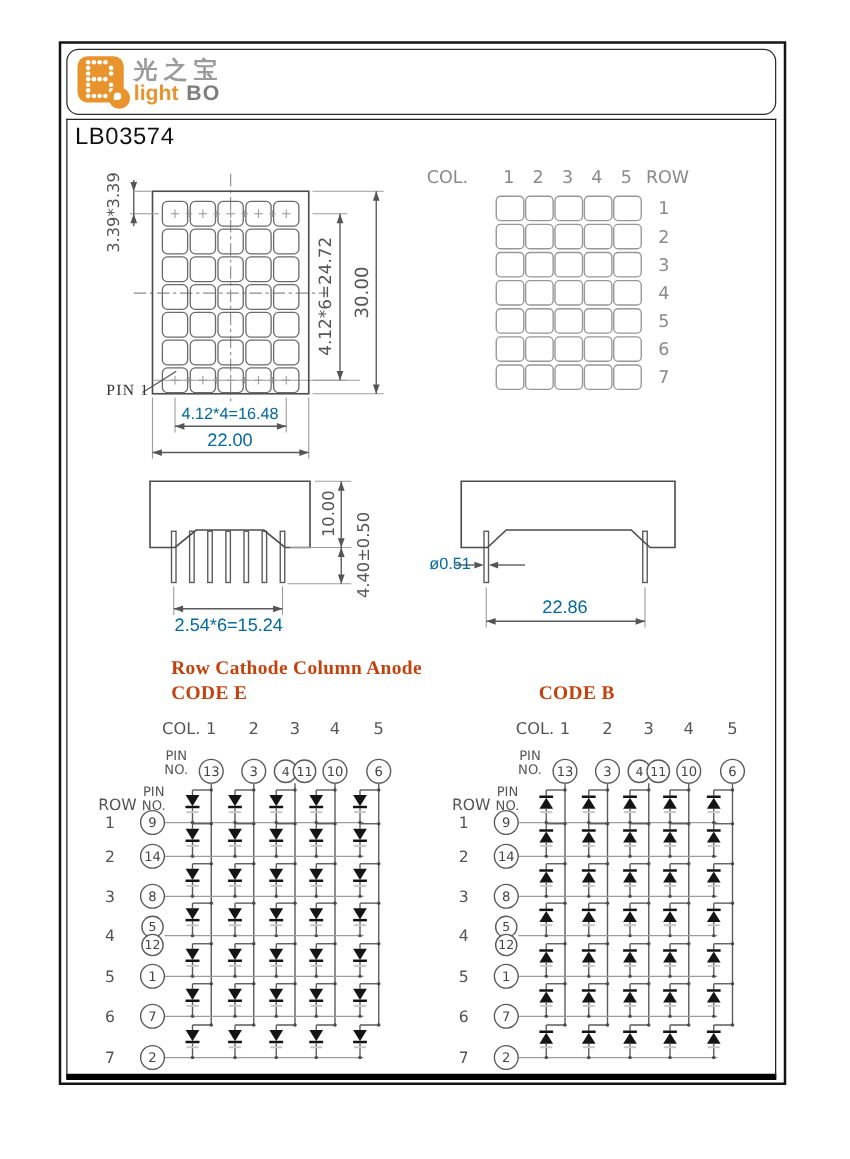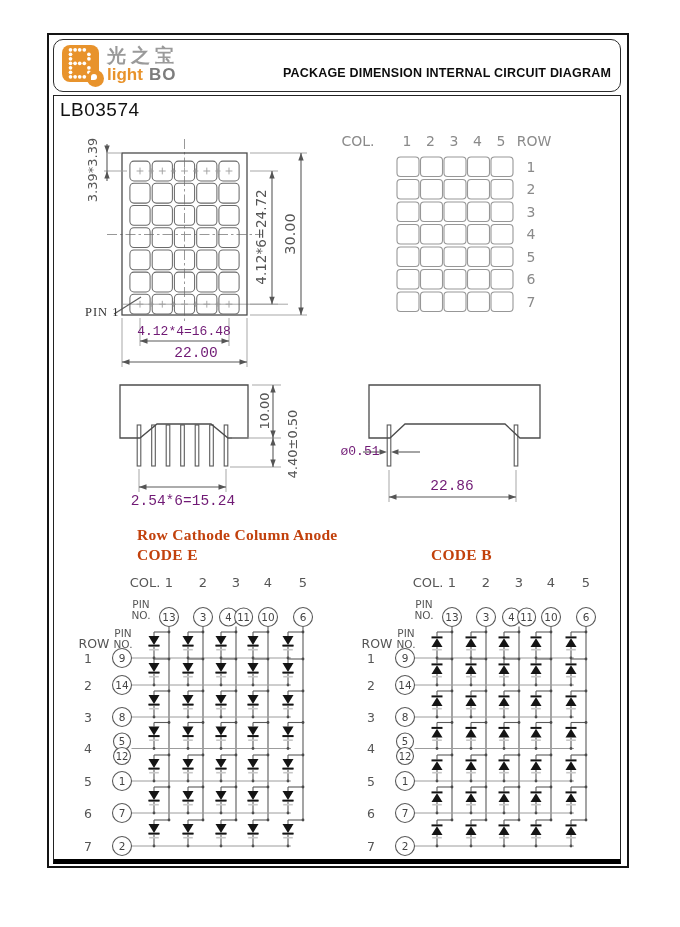--- a/index.html
+++ b/index.html
@@ -10,21 +10,21 @@
   #art{position:absolute;left:0;top:0;z-index:3;}
   .logo-square{position:absolute;left:62px;top:45px;width:37px;height:37px;background:#E8932C;border-radius:8px;z-index:4;}
   .logo-lens{position:absolute;left:87px;top:70px;width:17px;height:17px;background:#E8932C;border-radius:50%;z-index:5;}
   .logo-lens-dot{position:absolute;left:91px;top:74px;width:6px;height:6px;background:#fff;border-radius:50% 50% 50% 0;z-index:6;}
   .brand-cn{position:absolute;left:107px;top:43px;font-size:19px;letter-spacing:5px;color:#9a9a9a;font-weight:600;z-index:4;font-family:"DejaVu Sans",sans-serif;}
   .brand-light{position:absolute;left:107px;top:65px;font-size:17px;font-weight:bold;color:#E8932C;z-index:4;}
   .brand-bo{position:absolute;left:149px;top:65px;font-size:17px;font-weight:bold;color:#7d7d7d;letter-spacing:1px;z-index:4;}
   .doc-title{position:absolute;left:240px;top:66px;width:371px;text-align:right;font-size:12.5px;font-weight:bold;color:#0d0d0d;letter-spacing:.2px;z-index:4;}
   .part-no{position:absolute;left:60px;top:99px;font-size:19px;color:#111;letter-spacing:.5px;z-index:4;font-weight:400;}
   .vlab{position:absolute;transform:translate(-50%,-50%) rotate(-90deg);white-space:nowrap;font-size:13px;color:#555;z-index:4;font-family:"DejaVu Sans",sans-serif;}
-  .hlab{position:absolute;transform:translate(-50%,-50%);white-space:nowrap;font-size:13px;color:#701a75;z-index:4;font-family:Liberation Mono, monospace;}
+  .hlab{position:absolute;transform:translate(-50%,-50%);white-space:nowrap;font-size:13px;color:#0369a1;z-index:4;font-family:Liberation Sans, sans-serif;}
   .big{font-size:14.5px;}
   .pin1{position:absolute;left:85px;top:305px;font-size:12.5px;color:#333;z-index:4;font-family:"Liberation Serif",serif;letter-spacing:1px;}
   .ctitle{position:absolute;font-size:15.5px;font-weight:bold;color:#c2410c;font-family:"Liberation Serif",serif;letter-spacing:.3px;z-index:4;white-space:nowrap;}
   
   .ln{stroke:#5a5a5a;stroke-width:1.1;fill:none;}
   .bd{stroke:#4c4c4c;stroke-width:1.3;fill:none;}
   .sq{stroke:#6a6a6a;stroke-width:1.05;fill:none;}
   .msq{stroke:#979797;stroke-width:1.1;fill:none;}
   .ext{stroke:#9d9d9d;stroke-width:.9;fill:none;}
   .ctr{stroke:#8c8c8c;stroke-width:.9;fill:none;stroke-dasharray:10 3 2.5 3;}
@@ -62,28 +62,27 @@
         <circle cx="13.1" cy="31.8" r="1.85" fill="#fff"></circle>
         <circle cx="17.7" cy="31.8" r="1.85" fill="#fff"></circle>
         <circle cx="22.299999999999997" cy="31.8" r="1.85" fill="#fff"></circle>
       </svg>
   </div>
   <div class="logo-lens"></div>
   <div class="logo-lens-dot"></div>
   <div class="brand-cn">光之宝</div>
   <div class="brand-light">light</div>
   <div class="brand-bo">BO</div>
-  <div class="doc-title">PACKAGE DIMENSION INTERNAL CIRCUIT DIAGRAM</div>
   <div class="part-no">LB03574</div>
 
   <div class="vlab" style="left:92px;top:170px;">3.39*3.39</div>
   <div class="vlab" style="left:261px;top:237px;font-size:13.5px;">4.12*6=24.72</div>
   <div class="vlab big" style="left:290px;top:234px;">30.00</div>
   <div class="hlab" style="left:184px;top:331px;">4.12*4=16.48</div>
-  <div class="hlab big" style="left:196px;top:353px;">22.00</div>
+  <div class="hlab big" style="left:184px;top:353px;">22.00</div>
   <div class="pin1">PIN 1</div>
 
   <div class="vlab" style="left:264px;top:411px;">10.00</div>
   <div class="vlab" style="left:292px;top:444px;">4.40±0.50</div>
   <div class="hlab big" style="left:183px;top:501px;">2.54*6=15.24</div>
   <div class="hlab" style="left:360px;top:451px;">ø0.51</div>
   <div class="hlab big" style="left:452px;top:486px;">22.86</div>
 
   <div class="ctitle" style="left:137px;top:526px;">Row Cathode Column Anode</div>
   <div class="ctitle" style="left:137px;top:546px;">CODE E</div>

